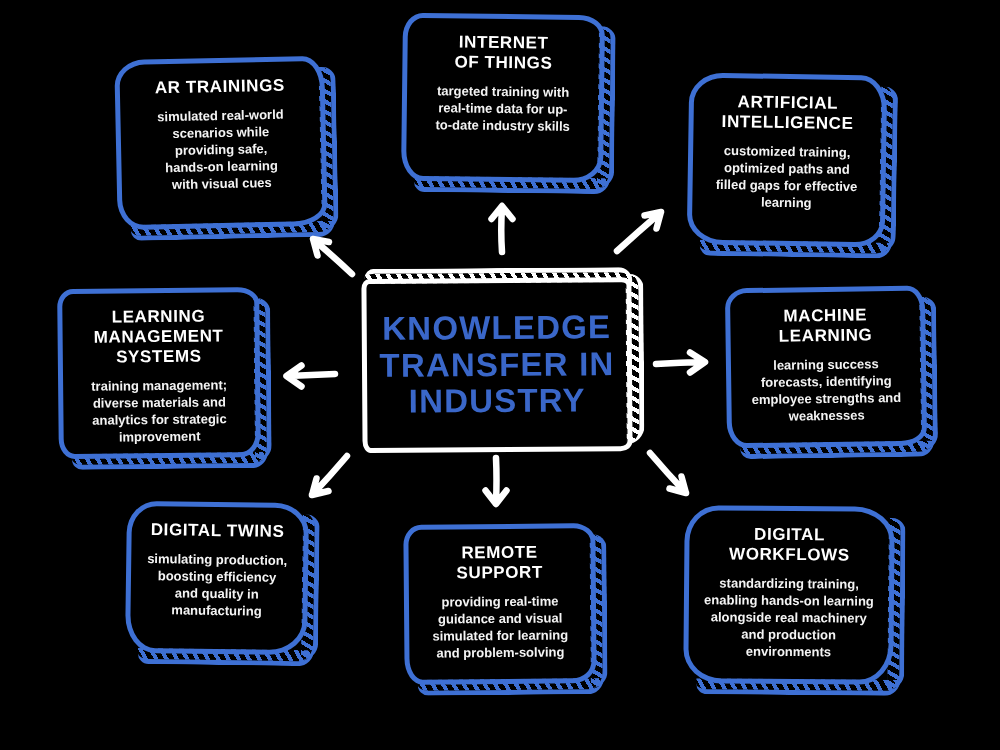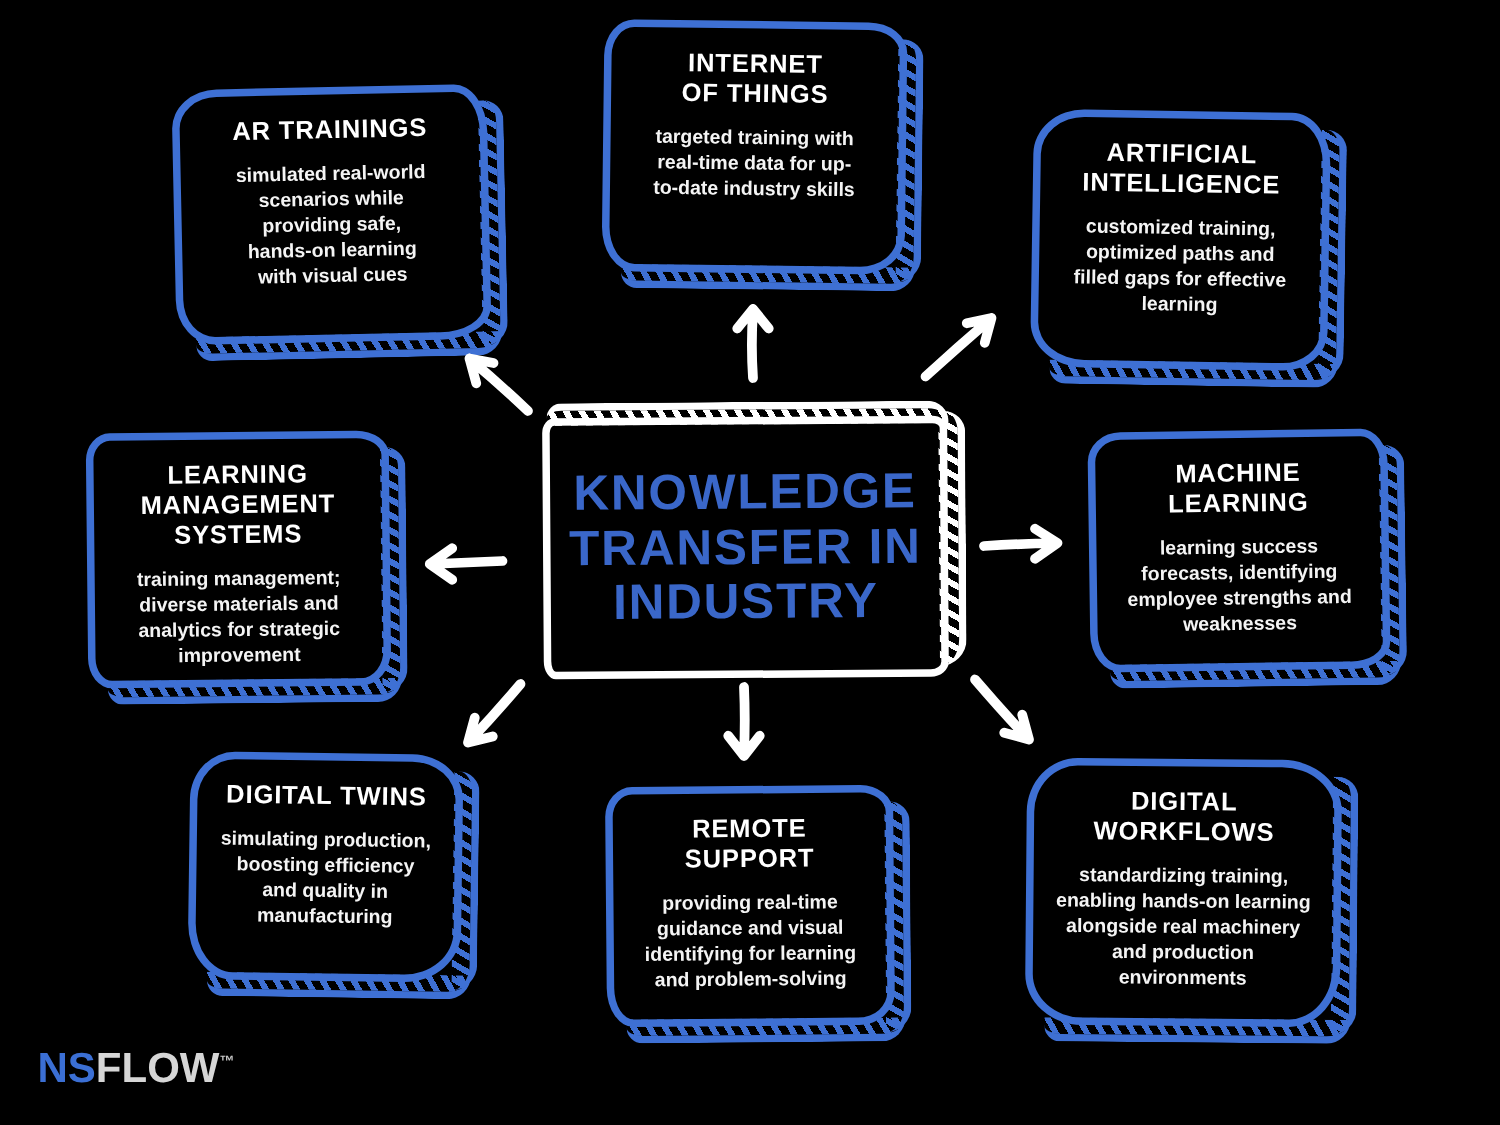--- a/index.html
+++ b/index.html
@@ -180,21 +180,21 @@
 environments</div>
   </div>
 
   <div class="node n-rs">
     <div class="hatch hatch-r"></div>
     <div class="hatch hatch-b"></div>
     <div class="node-title">REMOTE
 SUPPORT</div>
     <div class="node-desc">providing real-time
 guidance and visual
-identifying for learning
+simulated for learning
 and problem-solving</div>
   </div>
 
   <div class="node n-dt">
     <div class="hatch hatch-r"></div>
     <div class="hatch hatch-b"></div>
     <div class="node-title">DIGITAL TWINS</div>
     <div class="node-desc">simulating production,
 boosting efficiency
 and quality in
@@ -239,17 +239,14 @@
   <svg class="arrow" style="left:300px; top:450px;" width="54" height="52" viewBox="0 0 54 52">
     <path d="M47 6 Q30 26 13 44 M12 45 L16.5 28.5 M12 45 L28.5 41"></path>
   </svg>
   <svg class="arrow" style="left:280px; top:357px;" width="60" height="36" viewBox="0 0 60 36">
     <path d="M55 17 Q30 18 8 19 M6.5 19 L21.5 8.5 M6.5 19 L21.5 29.5"></path>
   </svg>
   <svg class="arrow" style="left:303px; top:231px;" width="56" height="50" viewBox="0 0 56 50">
     <path d="M49 43 Q30 25 11 9 M10 8 L26 11 M10 8 L14.5 24.5"></path>
   </svg>
 
-  <div class="logo">
-    <span class="logo-ns">NS</span><span class="logo-flow">FLOW</span><span class="logo-tm">™</span>
-  </div>
 
 </div>
 
 </body></html>

